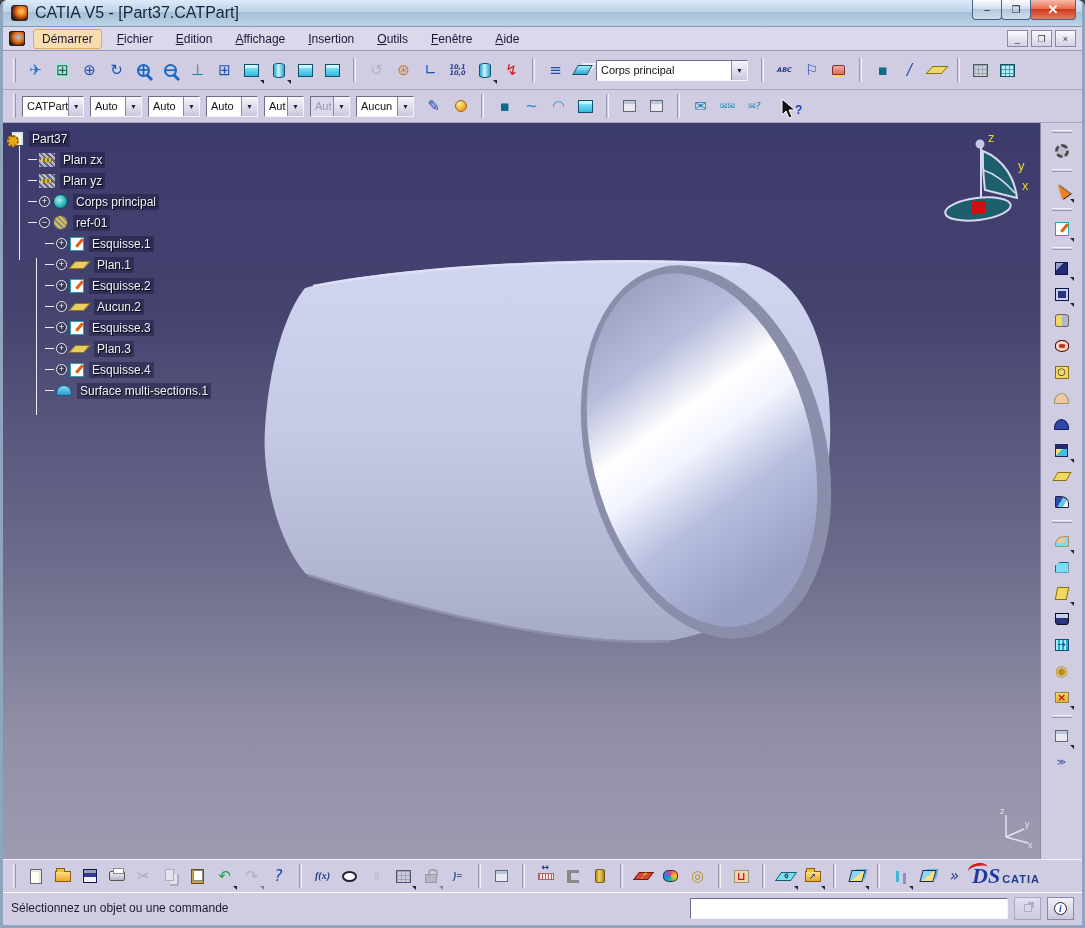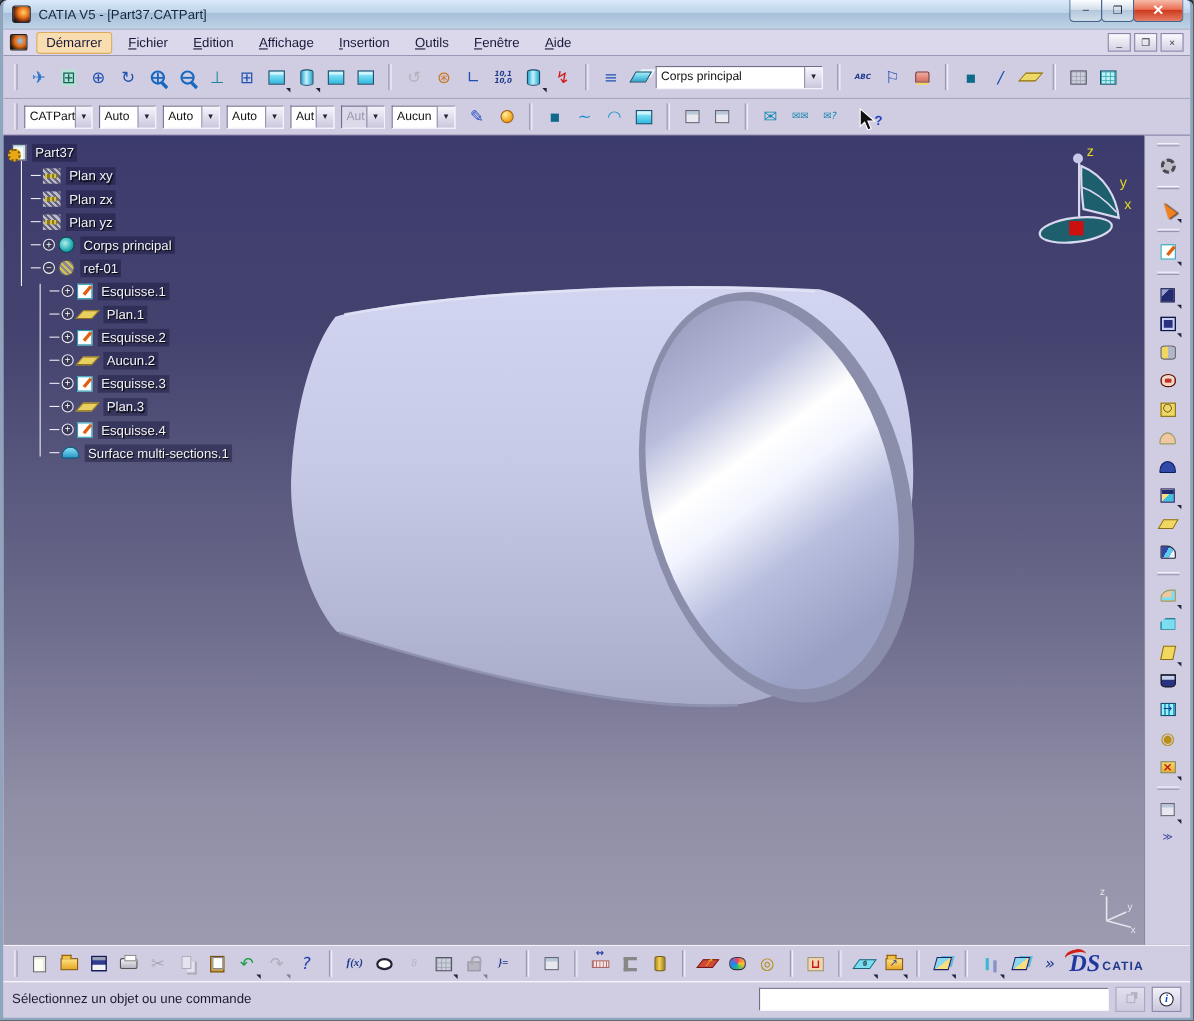--- a/index.html
+++ b/index.html
@@ -5,21 +5,21 @@
   html,body{margin:0;padding:0;background:#555;}
   *{box-sizing:border-box;}
   .frame{position:relative;width:1085px;height:928px;background:#d0cde2;
     border:3px solid #8fa5bd;outline:1px solid #15202e;border-top:none;
     border-radius:6px 6px 0 0;font-family:"Liberation Sans",sans-serif;overflow:hidden;}
   
   .titlebar{height:27px;background:linear-gradient(#dceafb,#bdd3e8 45%,#a6c0da 46%,#bdd2e5);
     display:flex;align-items:center;padding:0 6px;border-bottom:1px solid #7f99b4;border-radius:5px 5px 0 0;}
   .appicon{width:17px;height:16px;margin:0 7px 0 2px;border-radius:3px;border:1px solid #2a2a2a;
     background:radial-gradient(circle at 62% 38%,#ffd070,#e86a10 40%,#60281a 68%,#14100c 90%);}
-  .apptitle{font-size:12px;color:#16263a;}
+  .apptitle{font-size:16px;color:#16263a;}
   .capbtns{margin-left:auto;display:flex;align-self:flex-start;}
   .capbtn{width:30px;height:20px;margin-left:-1px;border:1px solid #44628a;border-top:none;
     background:linear-gradient(#fdfeff,#d3dfec 45%,#b4c8dc 50%,#d0dde9);
     display:flex;align-items:center;justify-content:center;font-size:10px;color:#223;border-radius:0 0 4px 4px;}
   .capbtn.close{width:46px;color:#fff;font-weight:bold;font-size:13px;
     background:linear-gradient(#f7bcab,#ea6e52 45%,#ce3a1e 50%,#e57c64);}
   
   .menubar{height:24px;background:#dbd8ec;display:flex;align-items:center;padding:0 4px;border-bottom:1px solid #9a97b4;}
   .menuicon{width:16px;height:15px;margin:0 8px 0 2px;border-radius:2px;border:1px solid #222;
     background:radial-gradient(circle at 60% 40%,#90c8f0,#e86a10 45%,#181410 85%);}
@@ -424,25 +424,20 @@
       <div class="vline" style="left:8px;top:111px;height:21px;"></div>
       <div class="vline" style="left:25px;top:130px;height:157px;"></div>
       <div id="tree-rows">
           <div class="trow" style="padding-left: 0px;">
             <span class="ti ti-part"></span>
             <span class="tlabel">Part37</span>
           </div>
           <div class="trow" style="padding-left: 17px;">
             <span class="hline"></span>
             <span class="ti ti-planeh"></span>
-            <span class="tlabel">Plan xy</span>
-          </div>
-          <div class="trow" style="padding-left: 17px;">
-            <span class="hline"></span>
-            <span class="ti ti-planeh"></span>
             <span class="tlabel">Plan zx</span>
           </div>
           <div class="trow" style="padding-left: 17px;">
             <span class="hline"></span>
             <span class="ti ti-planeh"></span>
             <span class="tlabel">Plan yz</span>
           </div>
           <div class="trow" style="padding-left: 17px;">
             <span class="hline"></span>
             <span class="texp">+</span>

